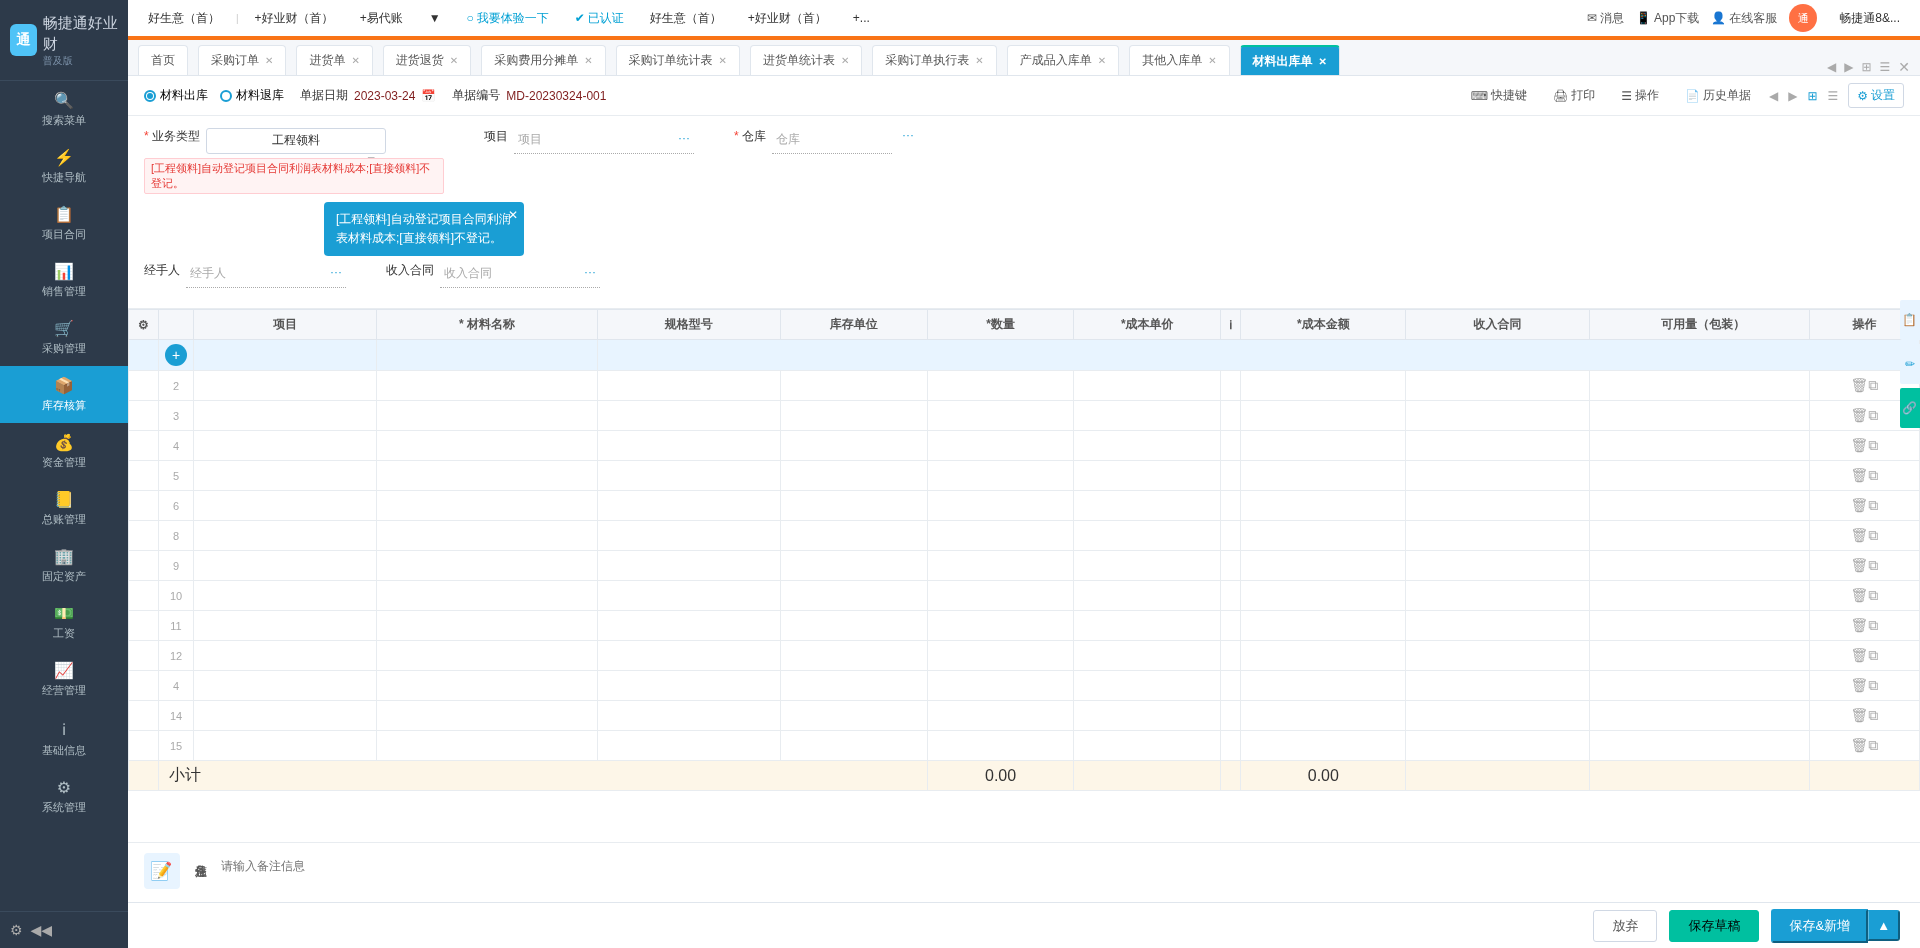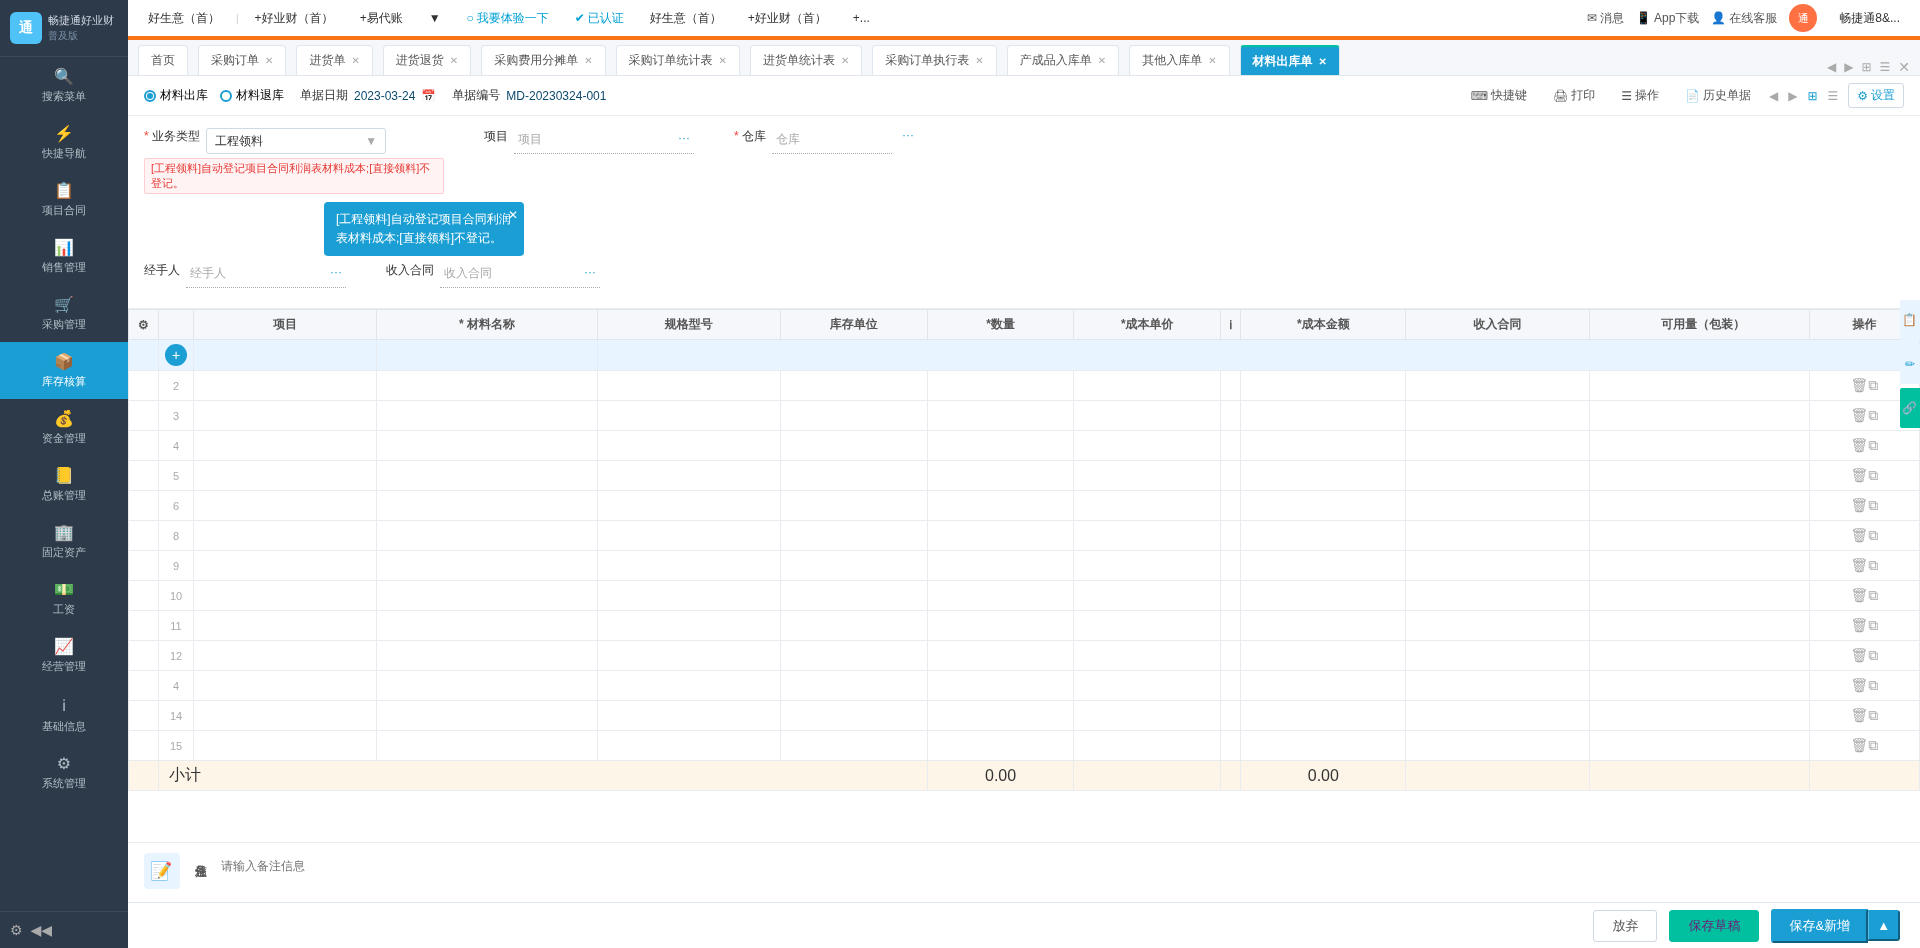--- a/index.html
+++ b/index.html
@@ -2,21 +2,21 @@
 <html><head>
   <meta charset="utf-8">
   <style>
     * { box-sizing: border-box; margin: 0; padding: 0; font-family: 'Microsoft YaHei', Arial, sans-serif; font-size: 12px; }
     body { width: 1920px; height: 948px; overflow: hidden; display: flex; flex-direction: row; background: #f0f2f5; }
 
     
     .sidebar { width: 128px; min-width: 128px; background: #2d3a4a; display: flex; flex-direction: column; height: 948px; color: #fff; }
     .sidebar-logo { padding: 12px 10px; border-bottom: 1px solid #3a4a5c; display: flex; align-items: center; gap: 6px; }
     .sidebar-logo-icon { width: 32px; height: 32px; background: #4fc3f7; border-radius: 6px; display: flex; align-items: center; justify-content: center; font-size: 14px; font-weight: bold; color: #fff; }
-    .sidebar-logo-text { font-size: 11px; color: #cdd5e0; line-height: 1.4; }
+    .sidebar-logo-text { font-size: 15px; color: #cdd5e0; line-height: 1.4; }
     .sidebar-logo-version { font-size: 10px; color: #7a8fa6; }
     .sidebar-item { display: flex; flex-direction: column; align-items: center; padding: 10px 0; cursor: pointer; color: #b0bec5; gap: 3px; }
     .sidebar-item.active { background: #1a9ed4; color: #fff; }
     .sidebar-item-icon { font-size: 16px; }
     .sidebar-item-label { font-size: 11px; }
     .sidebar-bottom { margin-top: auto; display: flex; flex-direction: row; align-items: center; padding: 10px; gap: 8px; border-top: 1px solid #3a4a5c; }
 
     
     .main-content { flex: 1; display: flex; flex-direction: column; height: 948px; overflow: hidden; }
 
@@ -38,21 +38,21 @@
     
     .page-area { flex: 1; background: #fff; display: flex; flex-direction: column; overflow: hidden; }
 
     
     .page-toolbar { height: 40px; background: #fff; border-bottom: 1px solid #e8ecf0; display: flex; align-items: center; padding: 0 16px; gap: 16px; }
     .radio-group { display: flex; gap: 12px; align-items: center; }
     .radio-item { display: flex; align-items: center; gap: 4px; cursor: pointer; font-size: 12px; }
     .radio-dot { width: 12px; height: 12px; border-radius: 50%; border: 2px solid #1a9ed4; display: flex; align-items: center; justify-content: center; }
     .radio-dot.checked::after { content: ''; width: 6px; height: 6px; background: #1a9ed4; border-radius: 50%; display: block; }
     .toolbar-field { display: flex; align-items: center; gap: 6px; font-size: 12px; color: #333; }
-    .toolbar-value { color: #0c4a6e; font-weight: 500; }
+    .toolbar-value { color: #7f1d1d; font-weight: 500; }
     .toolbar-btn { display: flex; align-items: center; gap: 3px; padding: 4px 8px; font-size: 12px; color: #555; cursor: pointer; }
 
     
     .form-area { padding: 12px 16px; background: #fff; border-bottom: 1px solid #e8ecf0; }
     .form-row { display: flex; align-items: flex-start; gap: 20px; margin-bottom: 8px; flex-wrap: wrap; }
     .form-field { display: flex; align-items: flex-start; gap: 6px; }
     .form-label { color: #333; font-size: 12px; white-space: nowrap; }
     .form-label.required::before { content: '* '; color: #f44336; }
     .form-input-select { display: flex; align-items: center; border: 1px solid #d0d8e4; border-radius: 3px; padding: 3px 8px; font-size: 12px; color: #333; min-width: 150px; height: 26px; background: #fff; cursor: pointer; gap: 4px; }
     .form-input-select .arrow { margin-left: auto; color: #aaa; }
@@ -77,21 +77,21 @@
 
     
     .notes-area { border-top: 1px solid #e8ecf0; padding: 10px 16px; display: flex; align-items: flex-start; gap: 10px; min-height: 60px; }
     .notes-icon { width: 36px; height: 36px; background: #e8f4ff; border-radius: 4px; display: flex; align-items: center; justify-content: center; font-size: 18px; color: #1a9ed4; cursor: pointer; }
     .notes-input { flex: 1; border: none; outline: none; color: #aaa; font-size: 12px; padding: 6px 0; }
     .notes-label { font-size: 12px; color: #555; font-weight: 500; writing-mode: vertical-lr; padding: 2px; }
 
     
     .footer-bar { height: 46px; background: #fff; border-top: 1px solid #e0e6ed; display: flex; align-items: center; justify-content: flex-end; padding: 0 20px; gap: 12px; }
     .btn { padding: 6px 18px; border-radius: 3px; font-size: 13px; cursor: pointer; border: 1px solid #d0d8e4; background: #fff; color: #555; }
-    .btn-primary { background: #00c0a0; border-color: #00c0a0; color: #701a75; }
+    .btn-primary { background: #00c0a0; border-color: #00c0a0; color: #000000; }
     .btn-primary-split { display: flex; align-items: center; gap: 0; }
     .btn-primary-main { background: #1a9ed4; border-color: #1a9ed4; color: #fff; padding: 6px 16px; border-radius: 3px 0 0 3px; cursor: pointer; font-size: 13px; }
     .btn-primary-arrow { background: #1a9ed4; border-color: #1a9ed4; color: #fff; padding: 6px 8px; border-radius: 0 3px 3px 0; cursor: pointer; font-size: 13px; border-left: 1px solid rgba(255,255,255,0.3); }
 
     .settings-icon { color: #aaa; cursor: pointer; font-size: 14px; }
 
     
     ::-webkit-scrollbar { width: 6px; height: 6px; }
     ::-webkit-scrollbar-track { background: #f0f2f5; }
     ::-webkit-scrollbar-thumb { background: #c0cdd8; border-radius: 3px; }
@@ -311,21 +311,21 @@
         </div>
       </div>
     </div>
 
     <div class="form-area">
       <div class="form-row">
 
         <div style="display:flex; flex-direction:column; gap:4px;">
           <div class="form-field">
             <span class="form-label required">业务类型</span>
-            <div class="form-input-select" style="min-width:180px;">
+            <div class="form-input-select" style="min-width:180px;flex-direction:column;">
               <span>工程领料</span>
               <span class="arrow">▼</span>
             </div>
           </div>
           <div class="error-hint" style="max-width:300px;">[工程领料]自动登记项目合同利润表材料成本;[直接领料]不登记。</div>
         </div>
 
         <div class="form-field" style="margin-left:20px;">
           <span class="form-label">项目</span>
           <div class="form-input-dotted" style="min-width:180px; color:#aaa;">

